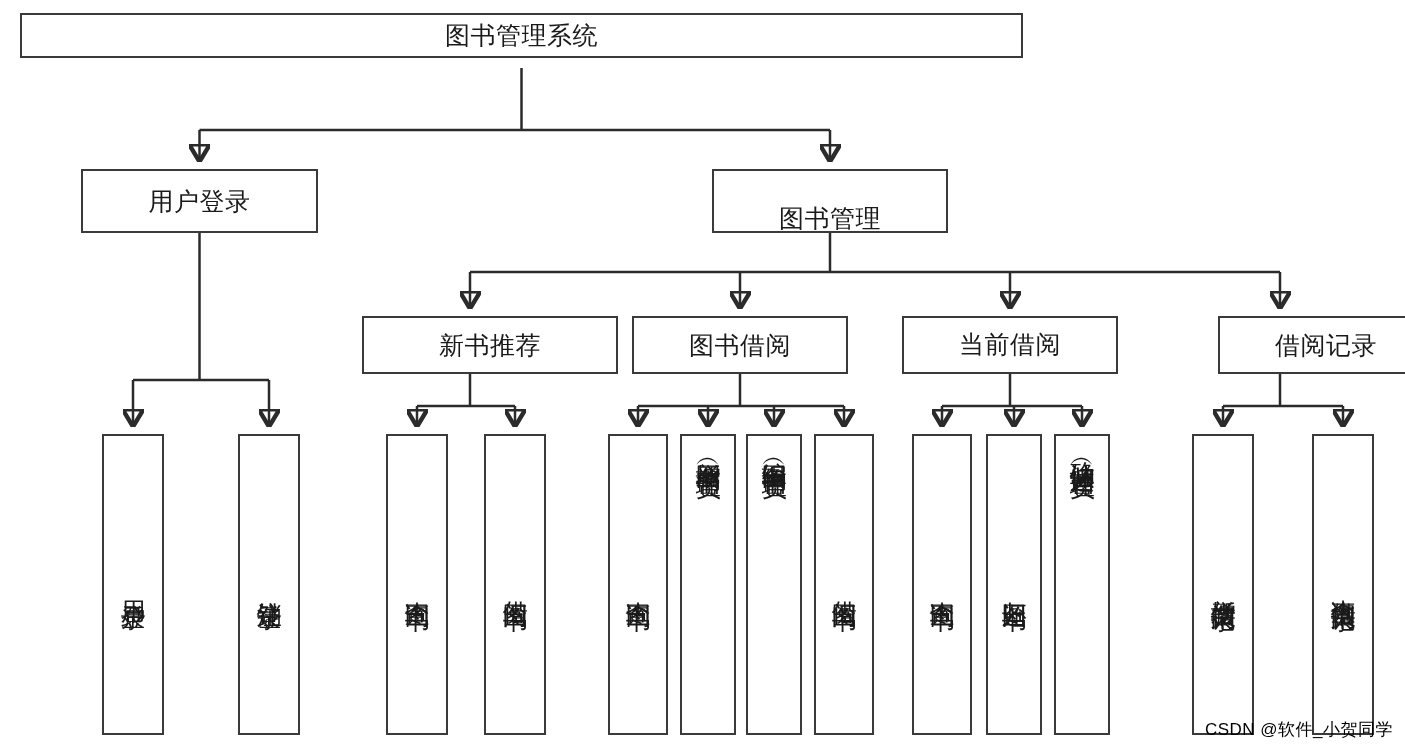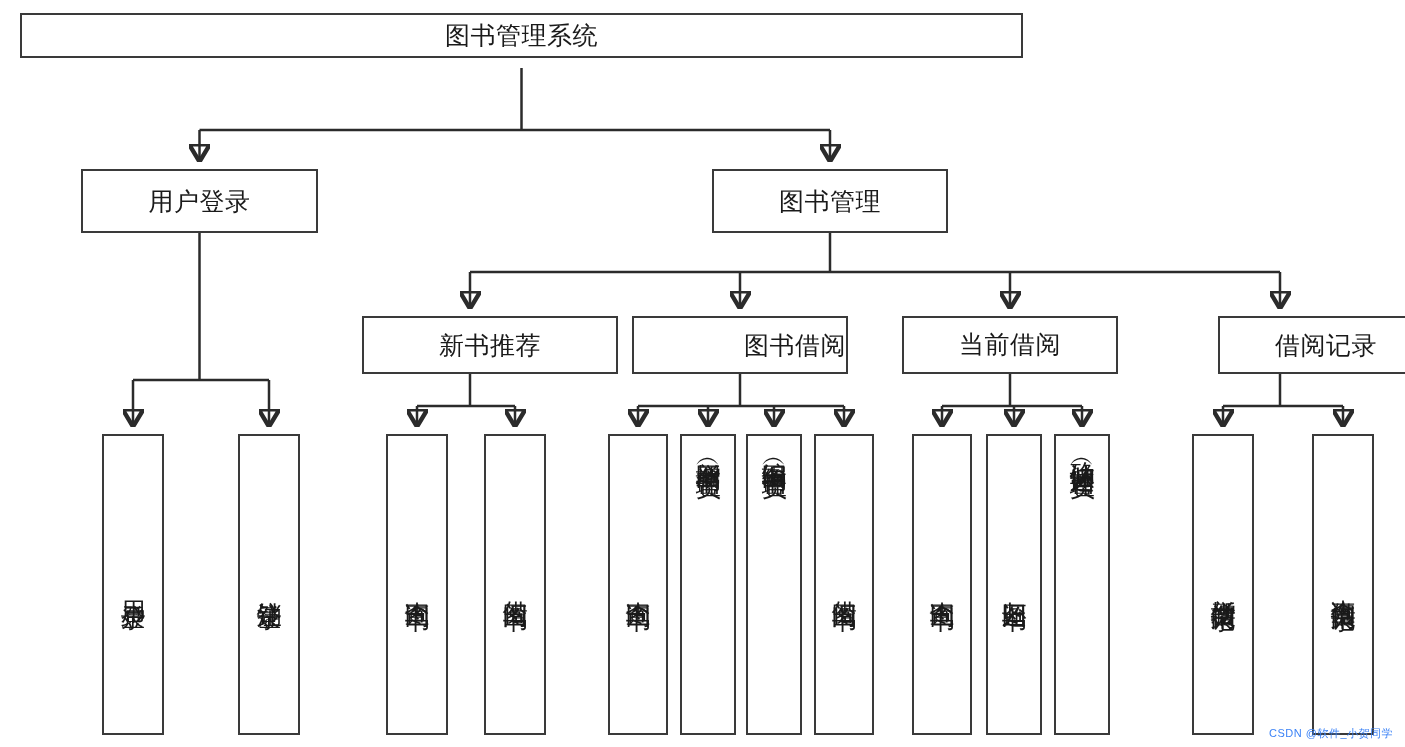--- a/index.html
+++ b/index.html
@@ -72,22 +72,22 @@
     stroke: #2b2b2b;
     stroke-width: 2.5;
     fill: none;
   }
   .arrowhead { fill: #2b2b2b; stroke: none; }
   
   #watermark {
     position: absolute;
     right: 12px;
     bottom: 6px;
-    font-size: 11px;
-    color: #3b82f6;
+    font-size: 17px;
+    color: #000000;
     white-space: nowrap;
     letter-spacing: 0.5px;
   }
 </style>
 </head>
 <body>
 
 <div id="canvas">
 
   <svg id="links" viewBox="0 0 1405 747" xmlns="http://www.w3.org/2000/svg">
@@ -140,28 +140,28 @@
     <line x1="1343" y1="406" x2="1343" y2="425" marker-end="url(#arrow)"></line>
   </svg>
 
   <div class="node h root" id="n-root" style="left: 20px; top: 13px; width: 1003px; height: 45px;">
     <span class="label">图书管理系统</span>
   </div>
 
   <div class="node h" id="n-l2-0" style="left: 81px; top: 169px; width: 237px; height: 64px;">
     <span class="label">用户登录</span>
   </div>
-  <div class="node h" id="n-l2-1" style="left: 712px; top: 169px; width: 236px; height: 64px;">
+  <div class="node h" id="n-l2-1" style="left: 712px; top: 169px; width: 236px; height: 64px; align-items: flex-end;">
     <span class="label">图书管理</span>
   </div>
 
   <div class="node h" id="n-l3-0" style="left: 362px; top: 316px; width: 256px; height: 58px;">
     <span class="label">新书推荐</span>
   </div>
-  <div class="node h" id="n-l3-1" style="left: 632px; top: 316px; width: 216px; height: 58px; justify-content: flex-end;">
+  <div class="node h" id="n-l3-1" style="left: 632px; top: 316px; width: 216px; height: 58px;">
     <span class="label">图书借阅</span>
   </div>
   <div class="node h" id="n-l3-2" style="left: 902px; top: 316px; width: 216px; height: 58px; font-family: Liberation Serif, serif;">
     <span class="label">当前借阅</span>
   </div>
   <div class="node h" id="n-l3-3" style="left: 1172px; top: 316px; width: 216px; height: 58px; margin-left: 46px;">
     <span class="label">借阅记录</span>
   </div>
 
   <div class="node v center" id="n-leaf-0" style="left: 102px; top: 434px; width: 62px; height: 301px;">

